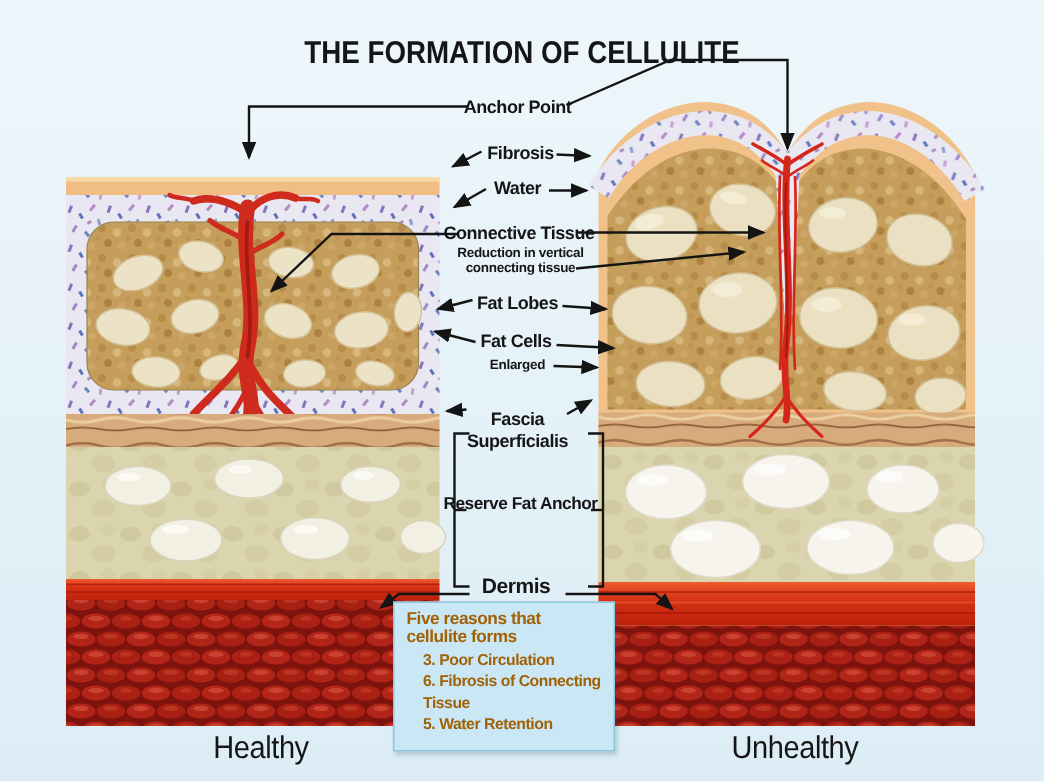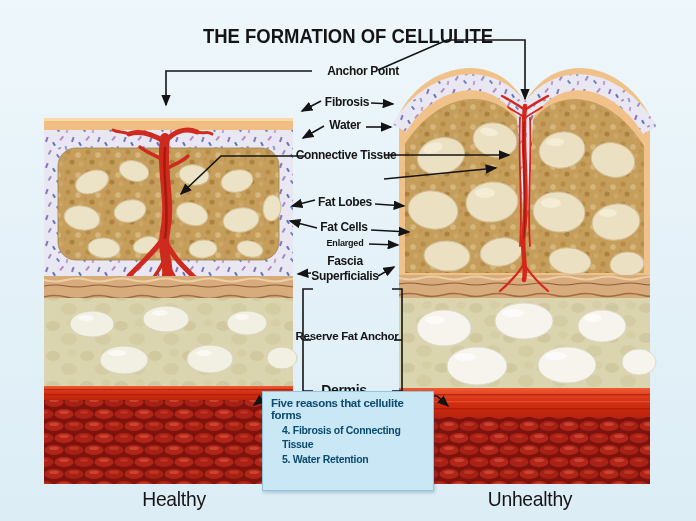--- a/index.html
+++ b/index.html
@@ -16,23 +16,23 @@
   }
   .lbl{position:absolute;white-space:nowrap;font-weight:700;font-size:12px;
        letter-spacing:-0.3px;transform:translateX(-50%);text-align:center;line-height:13px;}
   .lbl-sm{position:absolute;white-space:nowrap;font-weight:700;font-size:9px;
        letter-spacing:-0.2px;transform:translateX(-50%);text-align:center;line-height:10px;}
   .lbl-lg{position:absolute;white-space:nowrap;font-weight:700;font-size:14px;
        letter-spacing:-0.3px;transform:translateX(-50%);}
   .caption{position:absolute;white-space:nowrap;font-weight:400;font-size:21px;
        letter-spacing:-0.3px;transform:translateX(-50%) scaleX(0.92);}
   .reasons{
-    position:absolute;left:262px;top:391px;width:172px;height:100px;box-sizing:border-box;
+    position:absolute;left:262px;top:401px;width:148px;height:100px;box-sizing:border-box;
     background:#c9e7f4;border:1px solid #8ec6dd;box-shadow:1px 2px 3px rgba(50,80,100,.25);
-    padding:5px 6px 4px 8px;color:#0c4a6e;
+    padding:5px 6px 4px 8px;color:#a16207;
   }
   .reasons .rtitle{font-weight:700;font-size:11.5px;letter-spacing:-0.3px;margin:0 0 2px 0;}
   .reasons ul{list-style:none;margin:0;padding:0 0 0 11px;}
   .reasons li{font-weight:700;font-size:10.5px;letter-spacing:-0.3px;line-height:14.4px;}
 </style>
 </head>
 <body>
 
 <div class="scene">
 
@@ -235,38 +235,43 @@
       <polyline points="303,340 311,340"></polyline>
       <polyline points="392,289 402,289 402,391 392,391"></polyline>
       <polyline points="402,340 394,340"></polyline>
       <polyline points="313,396 266,396 254,405" marker-end="url(#ah)"></polyline>
       <polyline points="377,396 437,396 448,406" marker-end="url(#ah)"></polyline>
     </g>
   </svg>
 
   <div class="title" style="left:348px;top:24px">THE FORMATION OF CELLULITE</div>
 
-  <div class="lbl" style="left:363px;top:65px">Anchor Point</div>
+  <div class="lbl" style="left:345px;top:65px">Anchor Point</div>
   <div class="lbl" style="left:347px;top:96px">Fibrosis</div>
   <div class="lbl" style="left:345px;top:119px">Water</div>
   <div class="lbl" style="left:346px;top:149px">Connective Tissue</div>
+  <div class="lbl-sm" style="left:347px;top:163px">
+    <div>Reduction in vertical</div>
+    <div>connecting tissue</div>
+  </div>
   <div class="lbl" style="left:345px;top:196px">Fat Lobes</div>
   <div class="lbl" style="left:344px;top:221px">Fat Cells</div>
   <div class="lbl-sm" style="left:345px;top:238px">Enlarged</div>
-  <div class="lbl" style="left:345px;top:254px;line-height:15px">
+  <div class="lbl" style="left:345px;top:272px;line-height:15px">
     <div>Fascia</div>
     <div>Superficialis</div>
   </div>
   <div class="lbl" style="left:347px;top:330px;font-size:11.5px">Reserve Fat Anchor</div>
   <div class="lbl-lg" style="left:344px;top:382px">Dermis</div>
 
   <div class="caption" style="left:174px;top:487px">Healthy</div>
   <div class="caption" style="left:530px;top:487px">Unhealthy</div>
 
   <div class="reasons">
     <div class="rtitle">Five reasons that cellulite forms</div>
     <ul>
-      <li>4. Fibrosis of Connecting Tissue</li>
+      <li>3. Poor Circulation</li>
+      <li>6. Fibrosis of Connecting Tissue</li>
       <li>5. Water Retention</li>
     </ul>
   </div>
 
 </div>
 
 </body></html>

